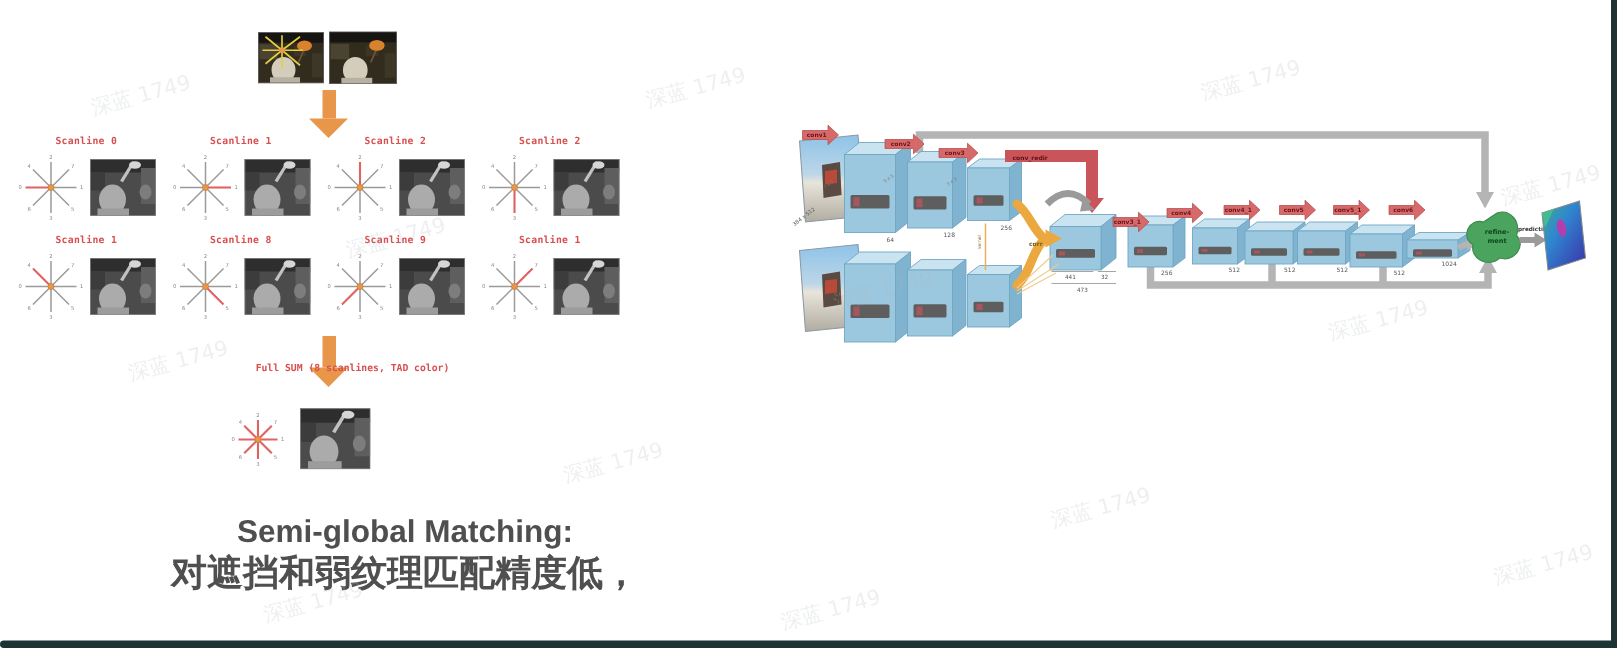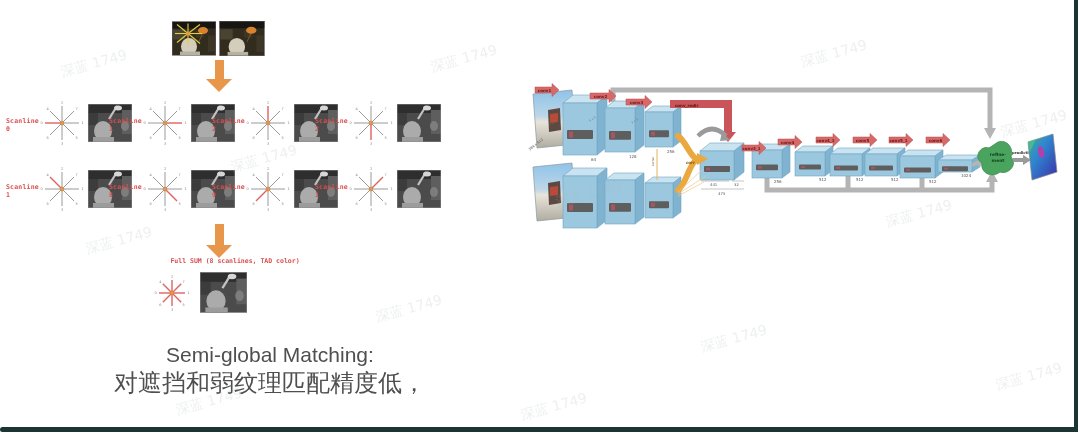--- a/index.html
+++ b/index.html
@@ -8,27 +8,27 @@
   .wm{position:absolute;font-size:14px;color:rgba(175,182,188,0.22);transform:rotate(-15deg);
       white-space:nowrap;pointer-events:none;font-family:"DejaVu Sans",sans-serif;}
   
   #stereo-pair{position:absolute;left:172px;top:21px;display:flex;gap:3px;}
   .oarrow{position:absolute;width:26px;}
   .oarrow .shaft{margin:0 auto;width:9px;background:#e8964a;}
   .oarrow .head{width:0;height:0;border-left:13px solid transparent;border-right:13px solid transparent;
                 border-top:13px solid #e8964a;}
   #scan-grid{position:absolute;left:6px;top:90px;width:414px;display:grid;
              grid-template-columns:repeat(4,103px);grid-auto-rows:66px;}
-  .cell{display:flex;flex-direction:row;align-items:center;}
+  .cell{display:flex;flex-direction:column;align-items:center;}
   .cell .lbl{height:12px;font:bold 6.5px "DejaVu Sans Mono",monospace;color:#d94f4f;letter-spacing:.2px;}
   .cell .row{display:flex;align-items:center;gap:3px;}
-  #fullsum-label{position:absolute;left:110px;top:257px;width:250px;text-align:center;
+  #fullsum-label{position:absolute;left:110px;top:241px;width:250px;text-align:center;
                  font:bold 6.5px "DejaVu Sans Mono",monospace;color:#d94f4f;}
   #final-row{position:absolute;left:153px;top:272px;display:flex;align-items:center;gap:9px;}
-  .caption{position:absolute;top:341px;text-align:center;color:#4f4f4f;line-height:28px;}
+  .caption{position:absolute;top:341px;text-align:center;color:#4f4f4f;line-height:28px;font-weight:bold;}
   .caption .t1{font-size:21px;}
   .caption .t2{font-size:24px;}
   #caption-left{left:48px;width:444px;}
   #caption-right{left:598px;width:434px;}
   #net{position:absolute;left:520px;top:72px;}
   .border-bar{position:absolute;background:#1c3434;}
   svg text{font-family:"DejaVu Sans",sans-serif;}
 </style>
 </head>
 <body>

